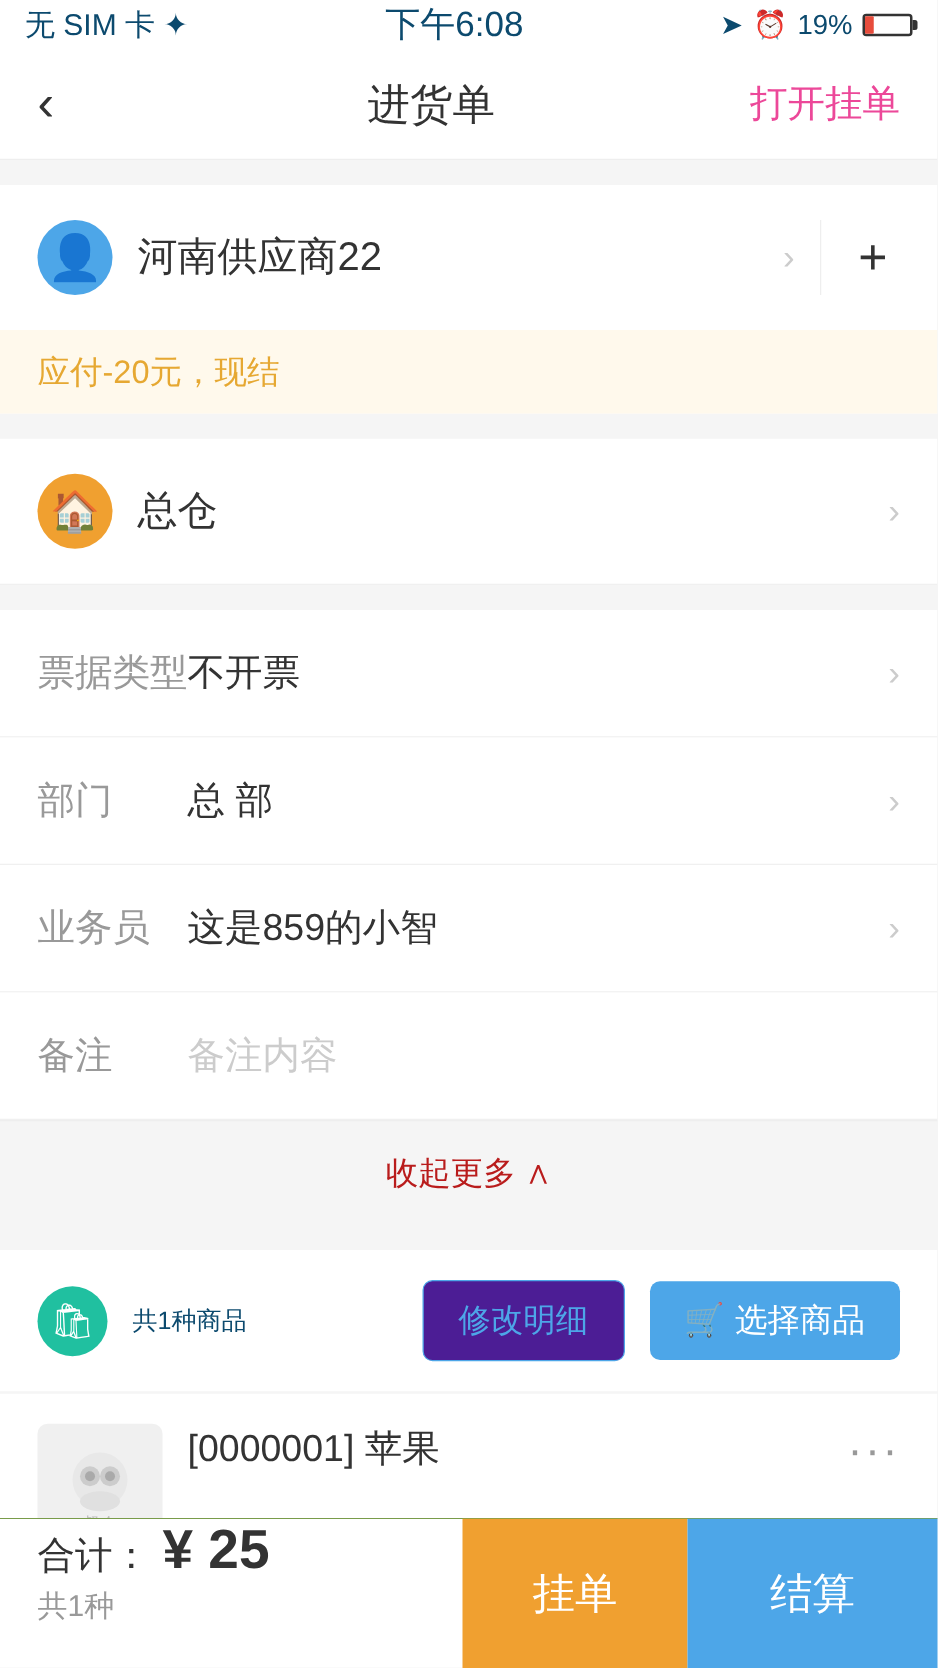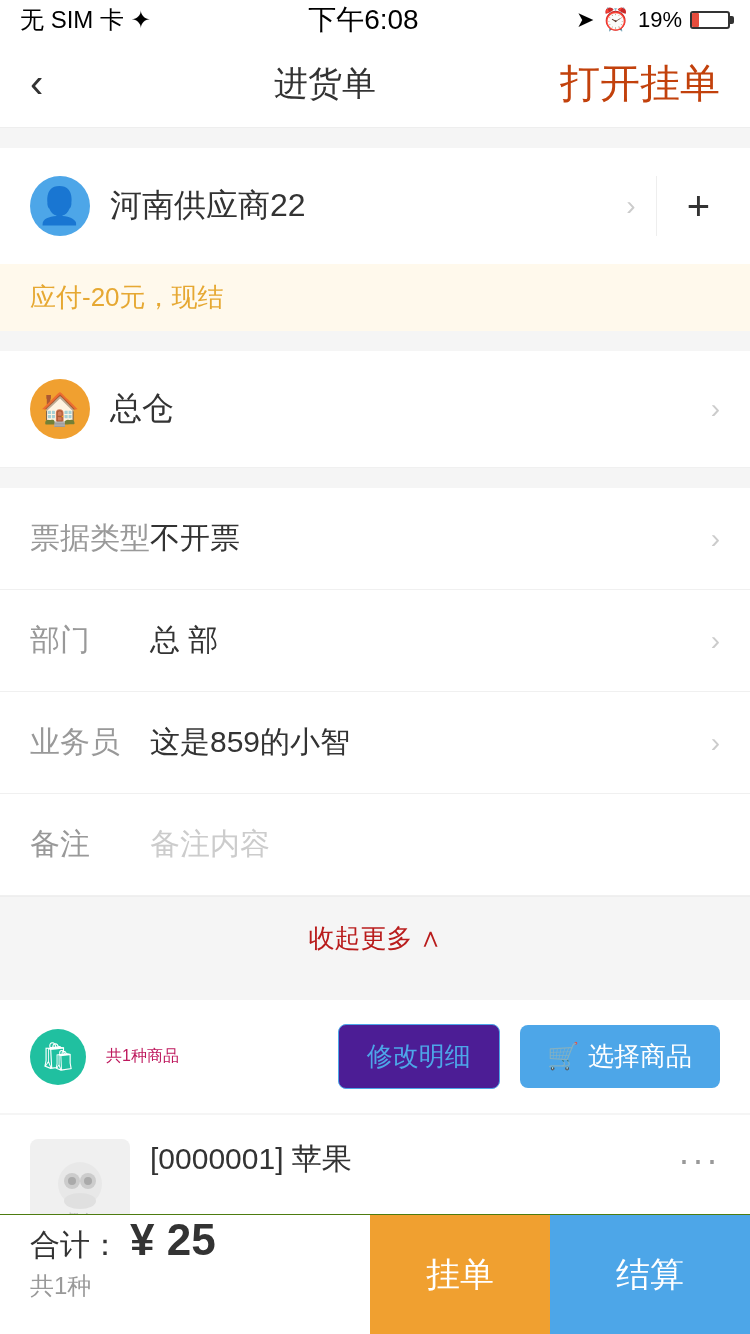--- a/index.html
+++ b/index.html
@@ -16,21 +16,21 @@
 
     
     .status-bar {
       background: #fff;
       height: 40px;
       display: flex;
       align-items: center;
       justify-content: space-between;
       padding: 0 20px;
       font-size: 24px;
-      color: #000000;
+      color: #0c4a6e;
     }
     .status-left { display: flex; align-items: center; gap: 10px; }
     .status-center { font-size: 28px; font-weight: 500; }
     .status-right { display: flex; align-items: center; gap: 8px; font-size: 22px; }
     .battery {
       width: 40px; height: 18px; border: 2px solid #333; border-radius: 3px; position: relative;
       display: inline-flex; align-items: center;
     }
     .battery::after {
       content: ''; position: absolute; right: -6px; top: 50%; transform: translateY(-50%);
@@ -55,22 +55,22 @@
       color: #333;
       cursor: pointer;
       width: 60px;
     }
     .nav-title {
       font-size: 34px;
       font-weight: 500;
       color: #333;
     }
     .nav-action {
-      font-size: 40px;
-      color: #c2410c;
+      font-size: 30px;
+      color: #ec4899;
       cursor: pointer;
     }
 
     
     .section-gap {
       height: 20px;
       background: #f5f5f5;
     }
 
     
@@ -198,22 +198,22 @@
       width: 56px; height: 56px;
       border-radius: 50%;
       background: #20C0A0;
       display: flex; align-items: center; justify-content: center;
       font-size: 28px;
       color: #fff;
       flex-shrink: 0;
     }
     .product-count {
       flex: 1;
-      font-size: 16px;
-      color: #be185d;
+      font-size: 20px;
+      color: #0c4a6e;
     }
     .btn-outline {
       border: 1px solid #4DA6E8;
       color: #4DA6E8;
       background: #4c1d95;
       border-radius: 8px;
       padding: 14px 28px;
       font-size: 26px;
       cursor: pointer;
     }

